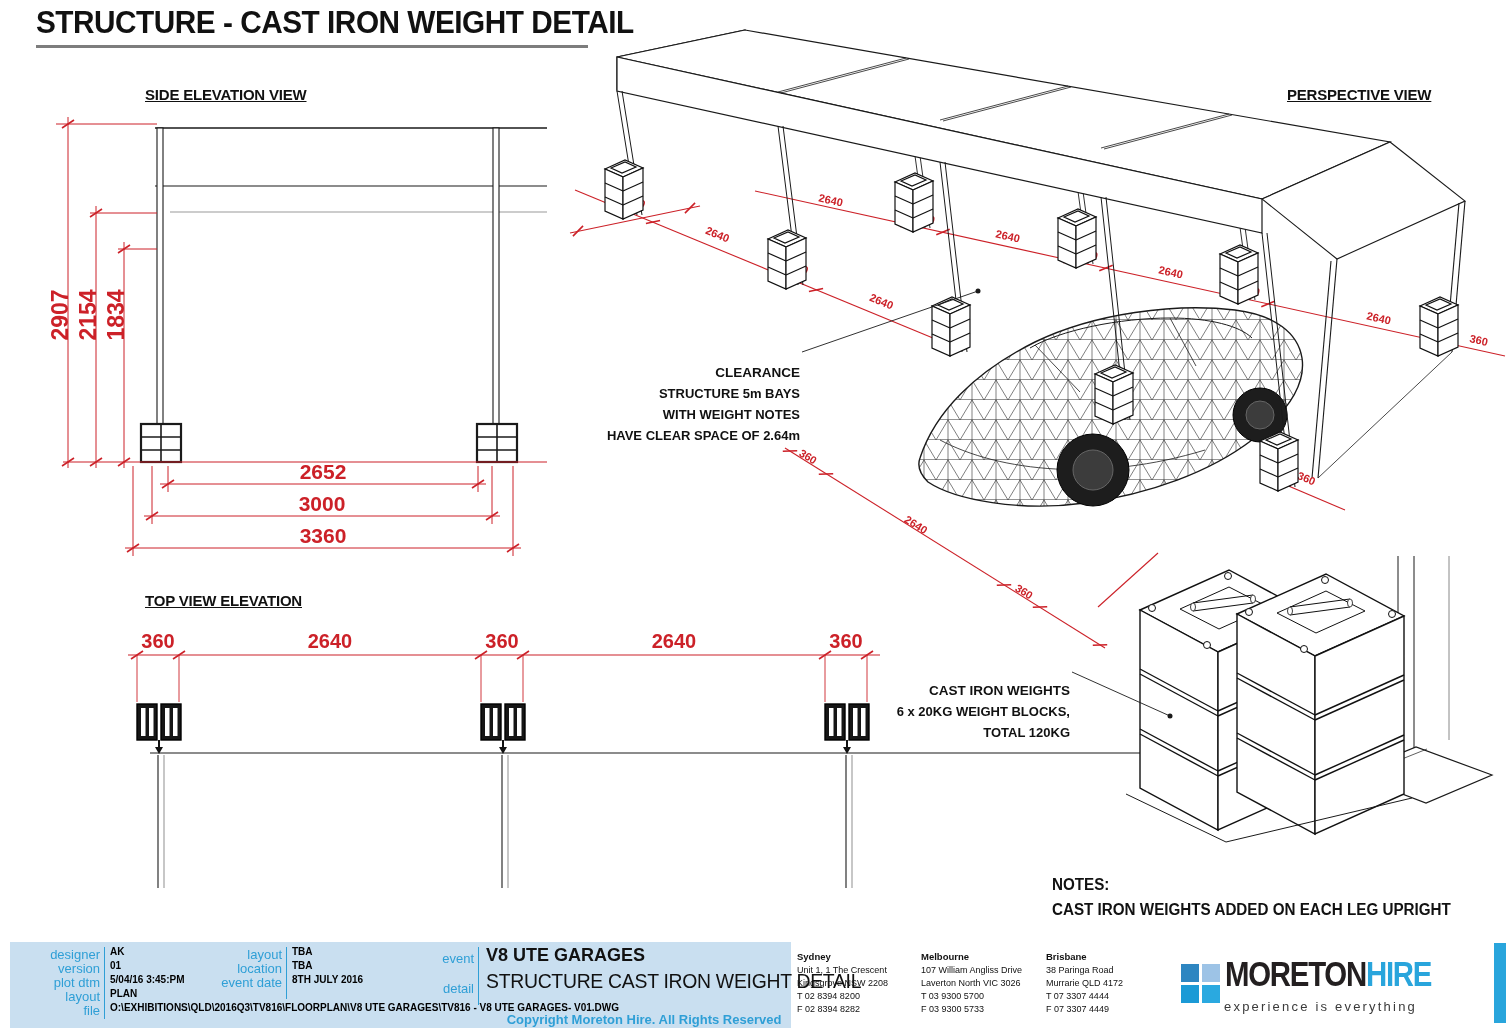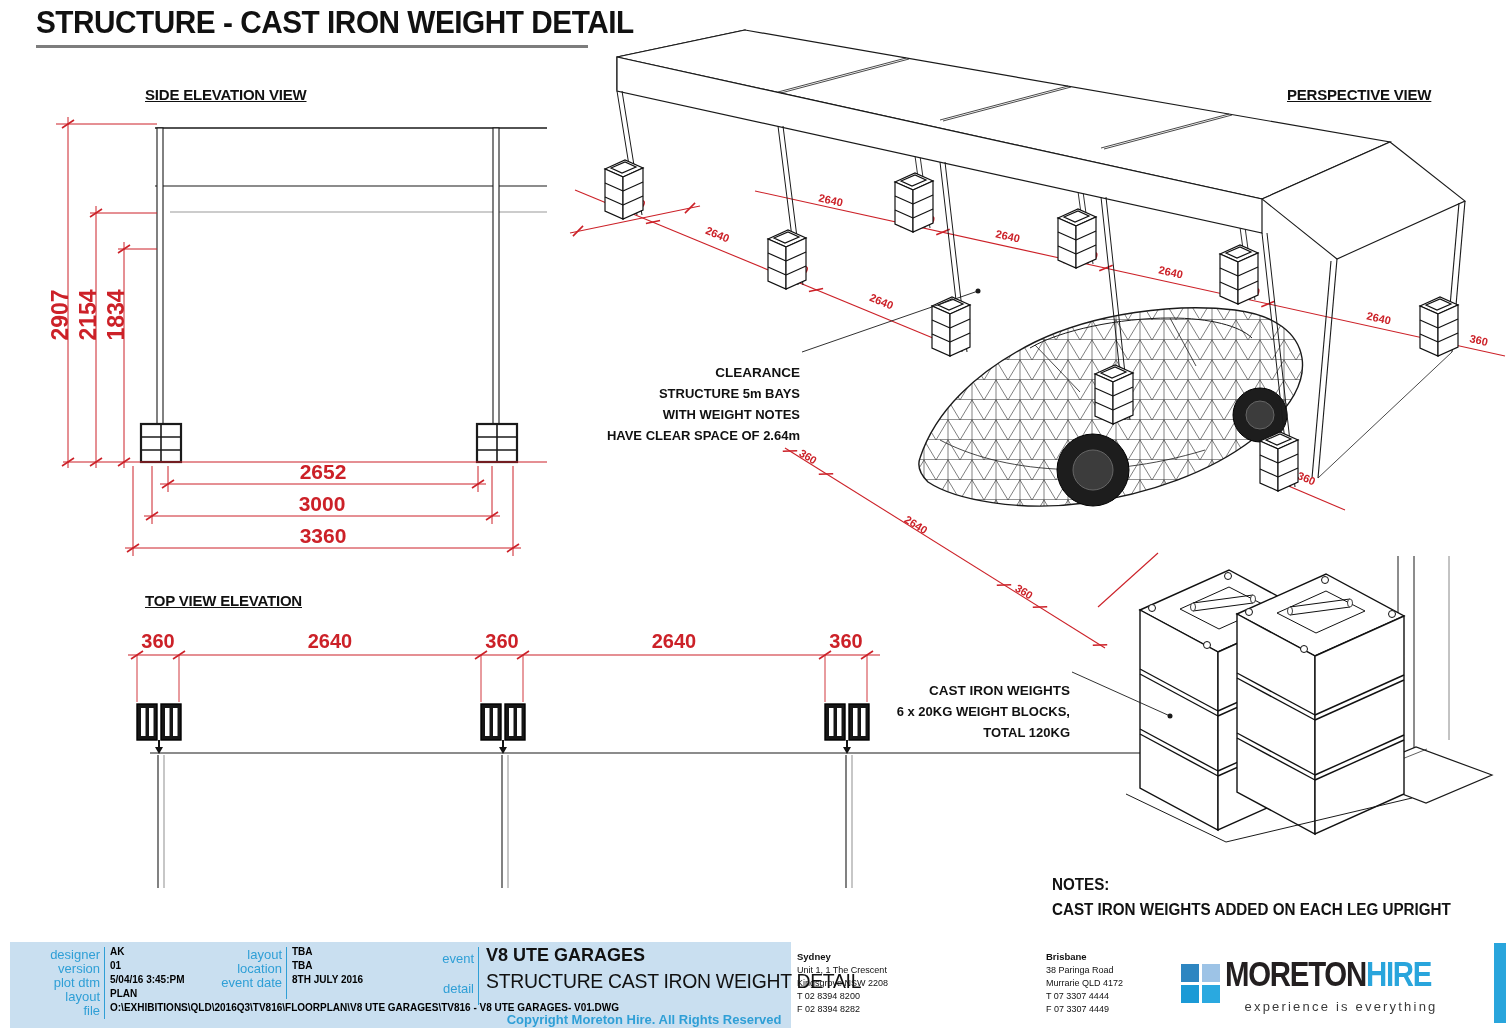--- a/index.html
+++ b/index.html
@@ -26,21 +26,21 @@
              transform:scaleX(0.97);transform-origin:left;white-space:nowrap;}
   .tb-copy{position:absolute;left:486px;top:70px;width:296px;text-align:center;font-size:13px;
            font-weight:bold;color:#2f9fd6;white-space:nowrap;}
   .office{position:absolute;top:8px;width:122px;font-size:9px;line-height:13px;color:#111;white-space:nowrap;}
   .office .city{font-weight:bold;font-size:9.5px;margin-bottom:1px;}
   .logo-squares{position:absolute;left:1181px;top:22px;width:39px;height:39px;}
   .logo-squares div{position:absolute;width:18px;height:18px;}
   .logo-word{position:absolute;left:1225px;top:12px;font-size:35px;font-weight:bold;letter-spacing:-1.5px;
              transform:scaleX(0.84);transform-origin:left;white-space:nowrap;color:#231f20;}
   .logo-word .blue{color:#29a5dc;}
-  .logo-tag{position:absolute;left:1224px;top:57px;width:234px;text-align:center;font-size:13px;
+  .logo-tag{position:absolute;left:1224px;top:57px;width:234px;text-align:left;font-size:13px;
             letter-spacing:2.2px;color:#3a3a3a;white-space:nowrap;}
   .logo-bar{position:absolute;left:1494px;top:1px;width:12px;height:80px;background:#29a5dc;}
   svg text{font-family:"Liberation Sans",sans-serif;}
 </style>
 </head>
 <body>
 
 <div class="canvas">
 
   <svg class="abs" style="left:0;top:0" width="1510" height="1035" viewBox="0 0 1510 1035">
@@ -424,20 +424,27 @@
       <div class="tb-copy">Copyright Moreton Hire. All Rights Reserved</div>
     </div>
 
     <div class="office" style="left:797px">
       <div class="city">Sydney</div>
       <div>Unit 1, 1 The Crescent</div>
       <div>Kingsgrove NSW 2208</div>
       <div>T 02 8394 8200</div>
       <div>F 02 8394 8282</div>
     </div>
+    <div class="office" style="left:921px">
+      <div class="city">Melbourne</div>
+      <div>107 William Angliss Drive</div>
+      <div>Laverton North VIC 3026</div>
+      <div>T 03 9300 5700</div>
+      <div>F 03 9300 5733</div>
+    </div>
     <div class="office" style="left:1046px">
       <div class="city">Brisbane</div>
       <div>38 Paringa Road</div>
       <div>Murrarie QLD 4172</div>
       <div>T 07 3307 4444</div>
       <div>F 07 3307 4449</div>
     </div>
 
     <div class="logo-squares">
       <div style="left:0;top:0;background:#2e86c1"></div>

